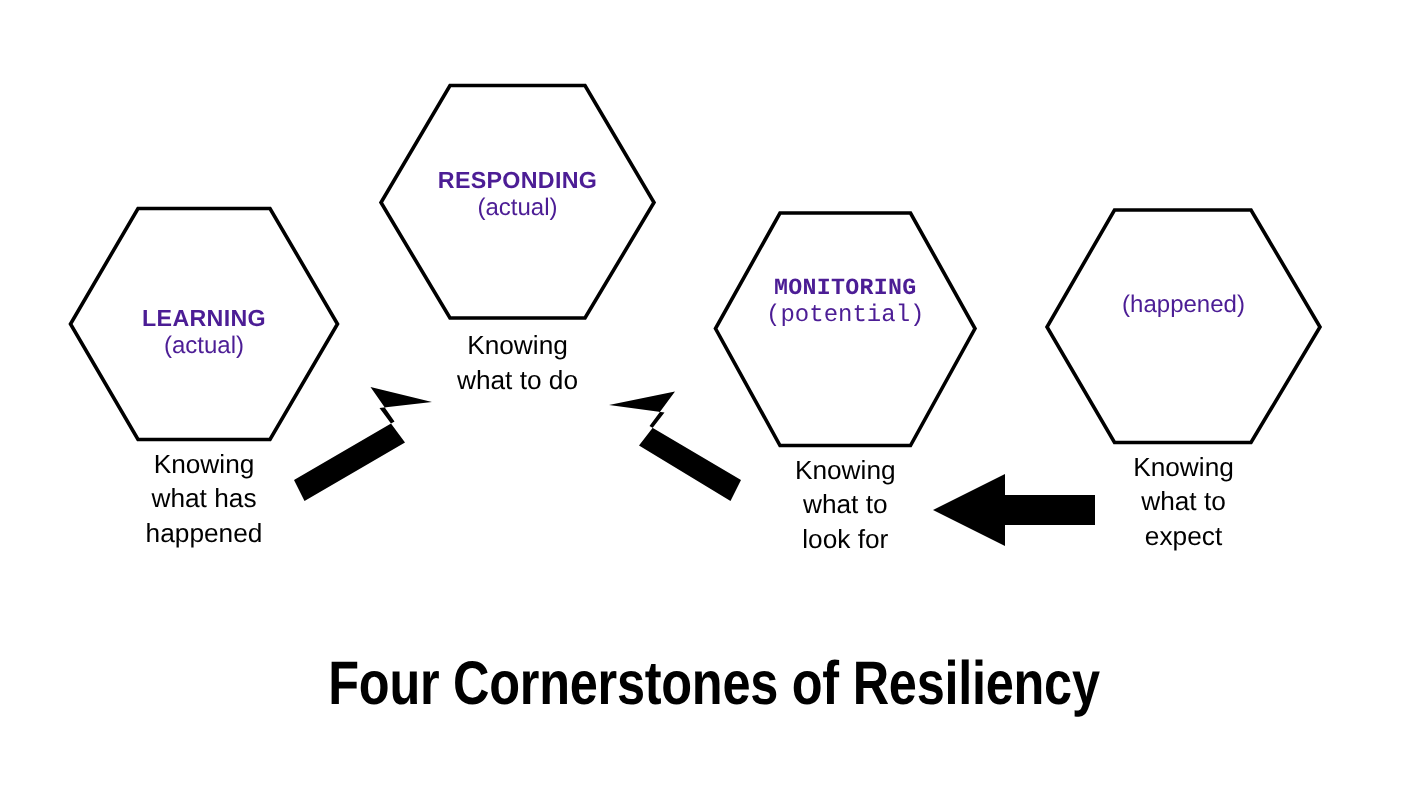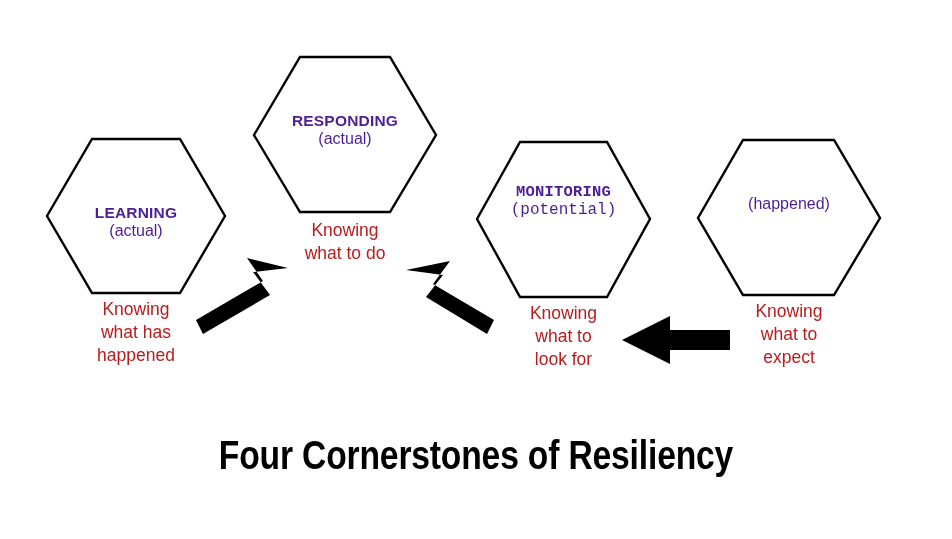--- a/index.html
+++ b/index.html
@@ -46,21 +46,21 @@
     display: block;
     font-weight: normal;
     font-size: 16px;
     color: #4c1d95;
   }
   .caption {
     position: absolute;
     text-align: center;
     font-size: 17.5px;
     line-height: 1.32;
-    color: #b91c1c;
+    color: #000000;
     white-space: pre-line;
   }
   #diagram-title {
     position: absolute;
     left: 0;
     width: 952px;
     top: 432px;
     text-align: center;
     font-family: "Liberation Sans Narrow", "Liberation Sans", sans-serif;
     font-weight: bold;

